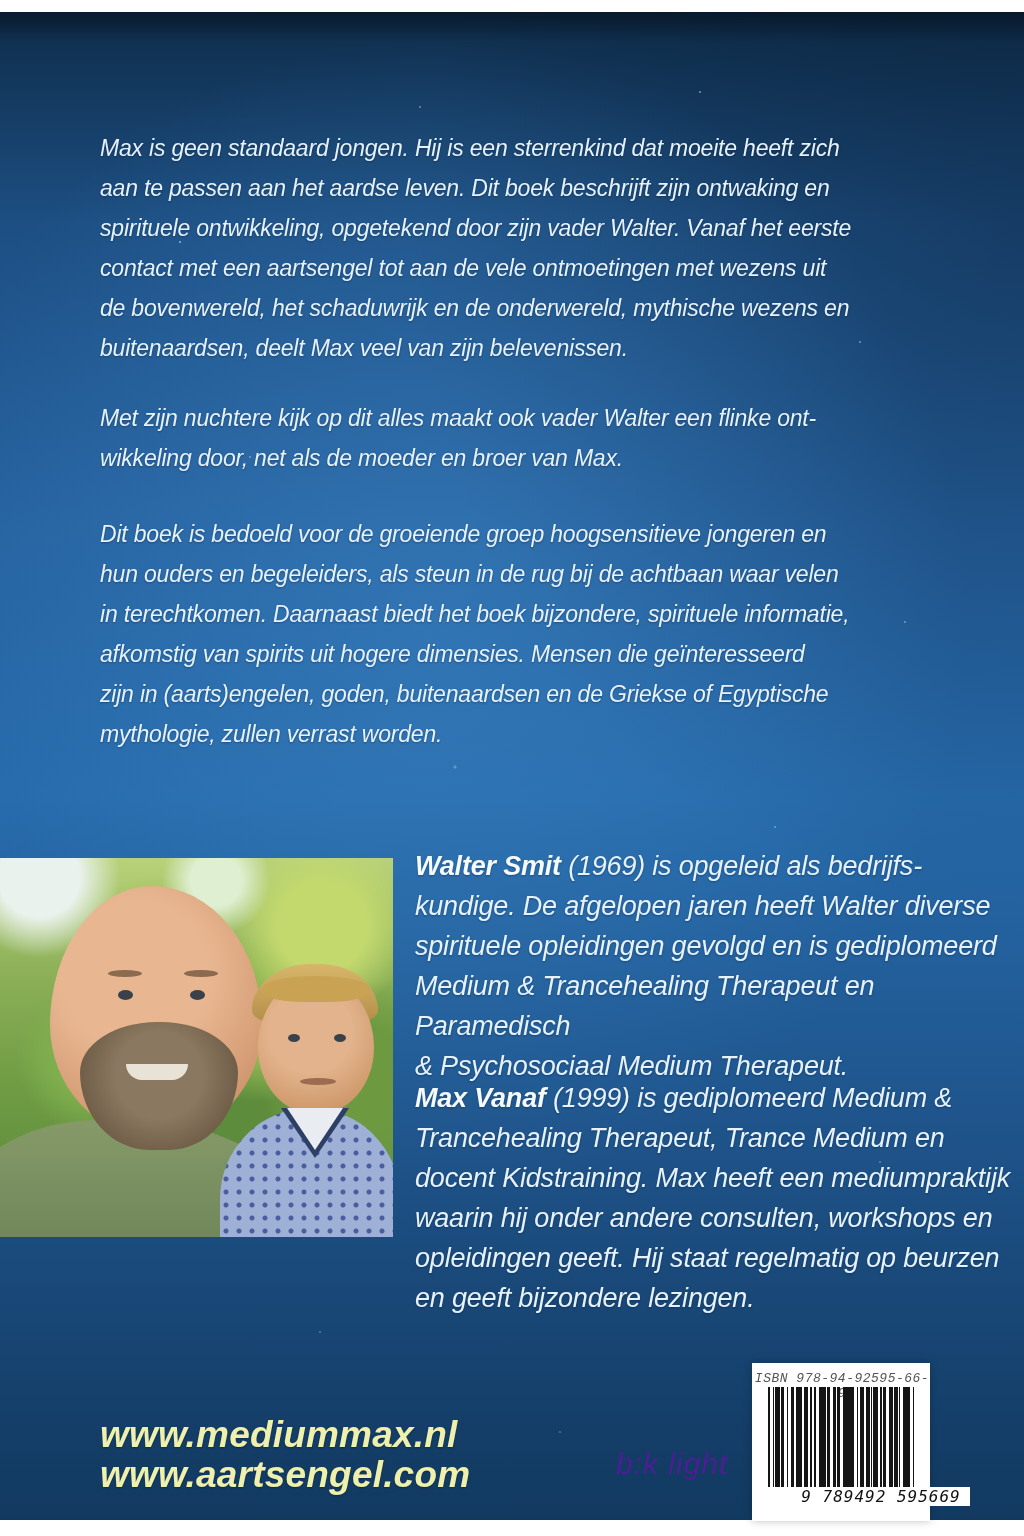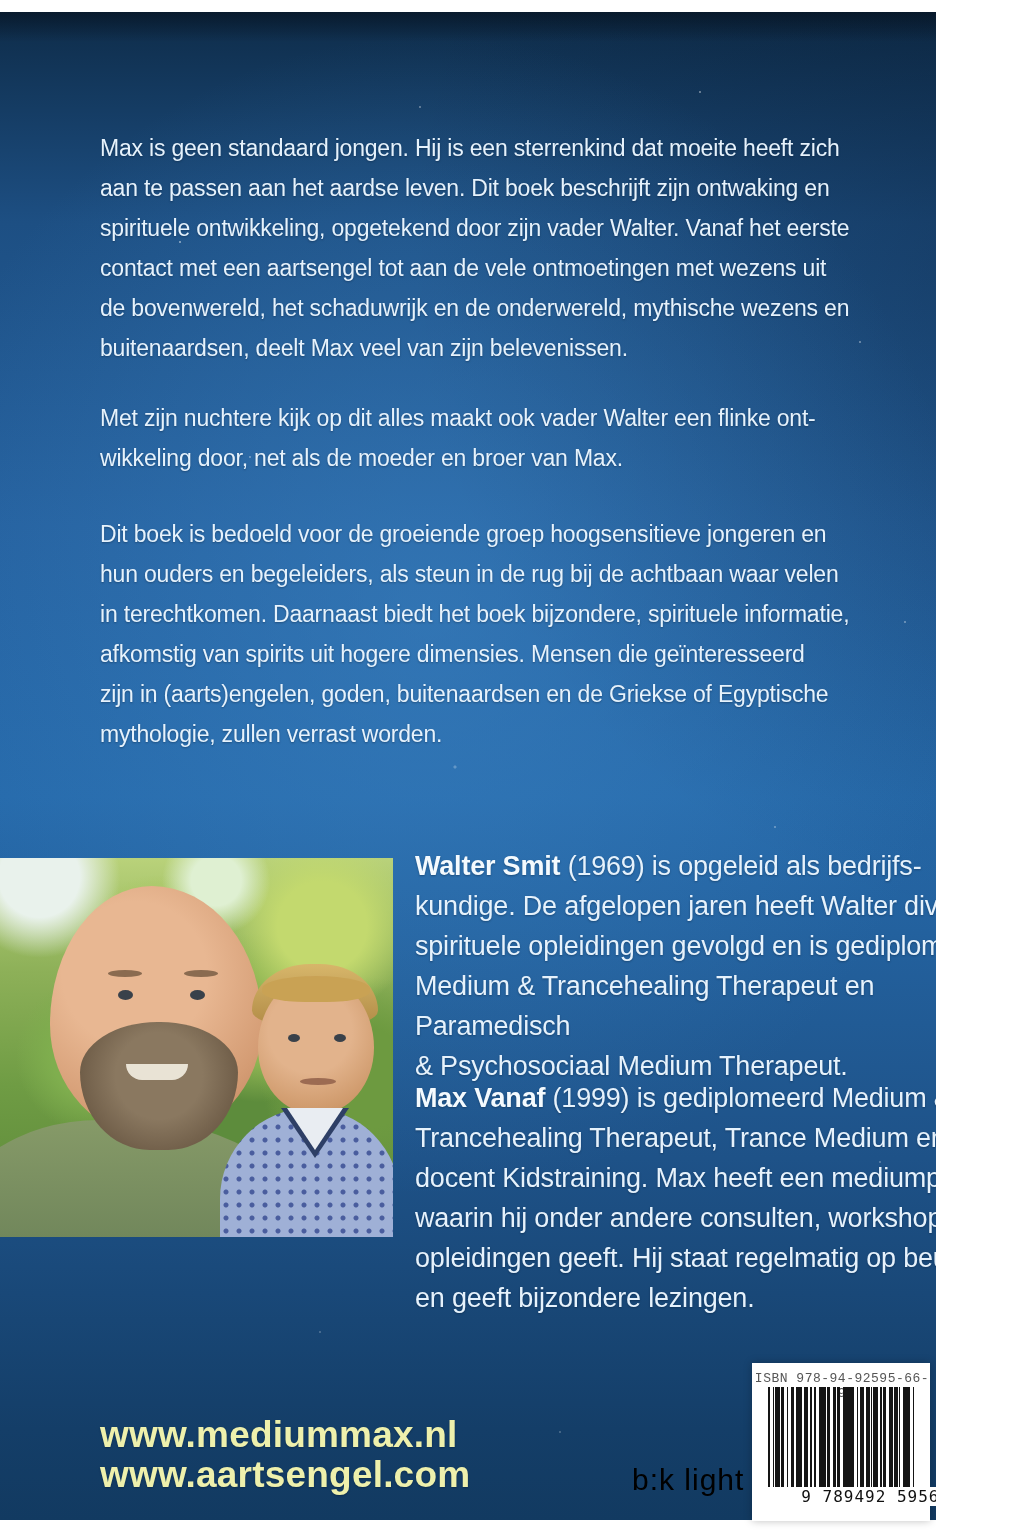--- a/index.html
+++ b/index.html
@@ -1,17 +1,17 @@
 <!DOCTYPE html>
 <html><head>
 <meta charset="utf-8">
 <style>
   html,body{margin:0;padding:0;}
   body{width:1024px;height:1536px;background:#ffffff;font-family:"Liberation Sans",sans-serif;}
-  #page{position:relative;width:936px;height:1536px;overflow:hidden;background:#ffffff;}
+  #page{position:relative;width:1024px;height:1536px;overflow:hidden;background:#ffffff;font-style:italic;}
 
   
   .cover{
     position:absolute;left:0;top:12px;width:1024px;height:1508px;overflow:hidden;
     background:
       radial-gradient(75% 55% at 42% 40%, rgba(62,133,196,0.50) 0%, rgba(62,133,196,0) 70%),
       radial-gradient(120% 90% at 100% 15%, rgba(8,24,44,0.35) 0%, rgba(8,24,44,0) 50%),
       linear-gradient(180deg,#0e2c49 0%,#1d4f83 14%,#25619f 34%,#266aab 52%,#1e5288 76%,#143e68 94%,#123a61 100%);
   }
   .cover::before{ 
@@ -59,22 +59,22 @@
   
   .website{
     position:absolute;left:100px;margin:0;
     color:#eef0ac;font-weight:bold;font-size:37px;letter-spacing:0.2px;
     text-shadow:0 1px 2px rgba(0,20,40,.4);
   }
   .w1{top:1414px}
   .w2{top:1454px}
 
   .publisher{
-    position:absolute;left:616px;top:1447px;margin:16px;
-    color:#000000;font-size:30px;letter-spacing:1px;font-weight:normal;
+    position:absolute;left:616px;top:1447px;margin:0;
+    color:#4c1d95;font-size:30px;letter-spacing:1px;font-weight:normal;
   }
 
   
   .barcode-label{
     position:absolute;left:752px;top:1363px;width:178px;height:158px;
     background:#ffffff;box-shadow:0 0 8px rgba(0,0,0,0.25);
   }
   .isbn-text{
     position:absolute;top:8px;left:1px;width:100%;text-align:center;
     font-family:"Liberation Mono",monospace;font-size:13px;letter-spacing:0.5px;color:#555;

